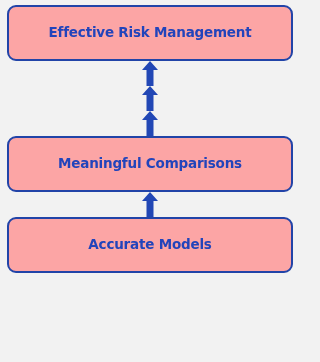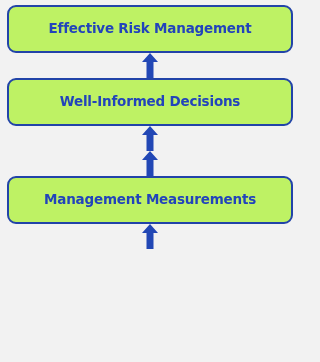--- a/index.html
+++ b/index.html
@@ -21,23 +21,23 @@
     box-sizing: border-box;
     display: flex;
     flex-direction: column;
     align-items: center;
     justify-content: flex-start;
     padding-top: 5px;
   }
 
   .stage {
     width: 286px;
-    height: 48px;
+    height: 56px;
     box-sizing: border-box;
-    background: #bef264;
+    background: #fca5a5;
     border: 2px solid #2244a8;
     border-radius: 9px;
     display: flex;
     align-items: center;
     justify-content: center;
     flex: 0 0 auto;
   }
 
   .stage-label {
     color: #2244bb;
@@ -68,41 +68,41 @@
   <div class="stage">
     <span class="stage-label">Effective Risk Management</span>
   </div>
 
   <div class="arrow">
     <svg width="24" height="25" viewBox="0 0 24 25" xmlns="http://www.w3.org/2000/svg">
       <polygon points="12,0 20,9 15.5,9 15.5,25 8.5,25 8.5,9 4,9" fill="#2247b5"></polygon>
     </svg>
   </div>
 
-  <div class="stage">
-    <span class="stage-label">Well-Informed Decisions</span>
-  </div>
 
   <div class="arrow">
     <svg width="24" height="25" viewBox="0 0 24 25" xmlns="http://www.w3.org/2000/svg">
       <polygon points="12,0 20,9 15.5,9 15.5,25 8.5,25 8.5,9 4,9" fill="#2247b5"></polygon>
     </svg>
   </div>
 
 
   <div class="arrow">
     <svg width="24" height="25" viewBox="0 0 24 25" xmlns="http://www.w3.org/2000/svg">
       <polygon points="12,0 20,9 15.5,9 15.5,25 8.5,25 8.5,9 4,9" fill="#2247b5"></polygon>
     </svg>
   </div>
 
   <div class="stage">
-    <span class="stage-label">Management Measurements</span>
+    <span class="stage-label">Meaningful Comparisons</span>
   </div>
 
   <div class="arrow">
     <svg width="24" height="25" viewBox="0 0 24 25" xmlns="http://www.w3.org/2000/svg">
       <polygon points="12,0 20,9 15.5,9 15.5,25 8.5,25 8.5,9 4,9" fill="#2247b5"></polygon>
     </svg>
   </div>
 
+  <div class="stage">
+    <span class="stage-label">Accurate Models</span>
+  </div>
 
 </div>
 
 </body></html>

